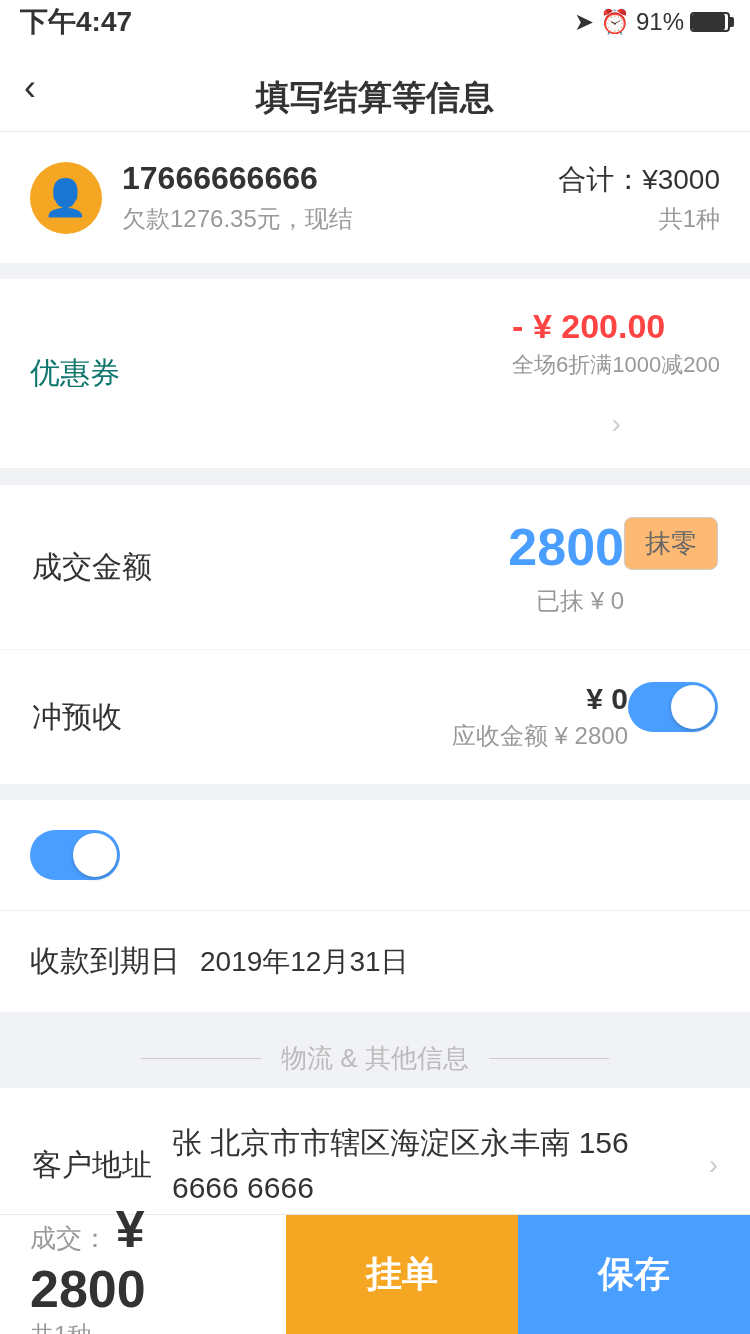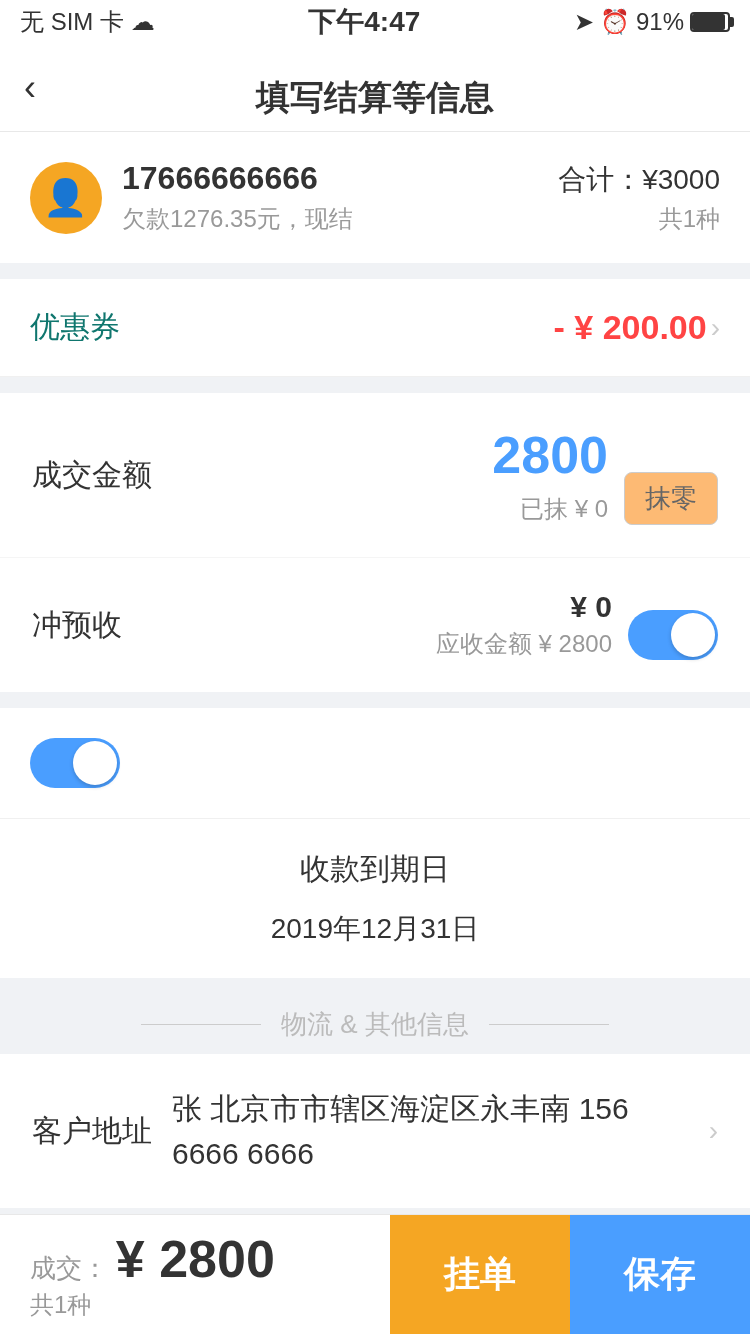--- a/index.html
+++ b/index.html
@@ -116,21 +116,22 @@
       justify-content: space-between;
       border-bottom: 1px solid #f0f0f0;
     }
     .coupon-label {
       font-size: 30px;
       color: #0f766e;
     }
     .coupon-right {
       display: flex;
       align-items: center;
-      gap: 4px;
+      gap: 28px;
+      flex-direction: column;
     }
     .coupon-discount {
       font-size: 34px;
       color: #ff4444;
       font-weight: 600;
     }
     .coupon-desc {
       font-size: 22px;
       color: #999;
       text-align: right;
@@ -163,22 +164,21 @@
     }
     .row:last-child {
       border-bottom: none;
     }
     .row-label {
       font-size: 30px;
       color: #333;
     }
     .row-right {
       display: flex;
-      align-items: flex-end;
-      gap: 16px;
+      align-items: flex-start;
     }
 
     
     .amount-value {
       font-size: 52px;
       font-weight: 600;
       color: #4a9eff;
     }
     .round-zero-btn {
       border: 1px solid #ccc;
@@ -240,21 +240,20 @@
       justify-content: space-between;
     }
 
     
     .due-date-row {
       padding: 30px;
       display: flex;
       align-items: center;
       gap: 20px;
       border-top: 1px solid #f0f0f0;
-      flex-direction: column;
     }
 
     
     .logistics-divider {
       height: 60px;
       background: #f0f2f5;
       display: flex;
       align-items: center;
       justify-content: center;
     }
@@ -324,44 +323,41 @@
     .footer-amount {
       font-size: 52px;
       font-weight: 700;
       color: #333;
     }
     .footer-count {
       font-size: 24px;
       color: #999;
     }
     .footer-btn {
-      width: 180px;
+      width: 232px;
       height: 120px;
       display: flex;
       align-items: center;
       justify-content: center;
       font-size: 36px;
       font-weight: 600;
       cursor: pointer;
       color: #fff;
     }
     .btn-hang {
       background: #f5a623;
     }
     .btn-save {
       background: #4a9eff;
     }
   </style>
 </head>
 <body>
 
 <div class="status-bar">
-  <div class="status-left">
-    <span>无 SIM 卡 ☁</span>
-  </div>
   <div class="status-center">下午4:47</div>
   <div class="status-right">
     <span>➤</span>
     <span>⏰</span>
     <span>91%</span>
     <div class="battery-icon">
       <div class="battery-fill"></div>
     </div>
   </div>
 </div>
@@ -385,20 +381,21 @@
     </div>
     <div class="total-count">共1种</div>
   </div>
 </div>
 
 <div class="coupon-row">
   <div class="coupon-label">优惠券</div>
   <div class="coupon-right">
     <div>
       <div class="coupon-discount">- ¥ 200.00</div>
+      <div class="coupon-desc">全场6折满1000减200</div>
     </div>
     <div class="chevron-icon">›</div>
   </div>
 </div>
 
 <div class="divider"></div>
 
 <div class="section">
   <div class="row">
     <div class="row-label">成交金额</div>

